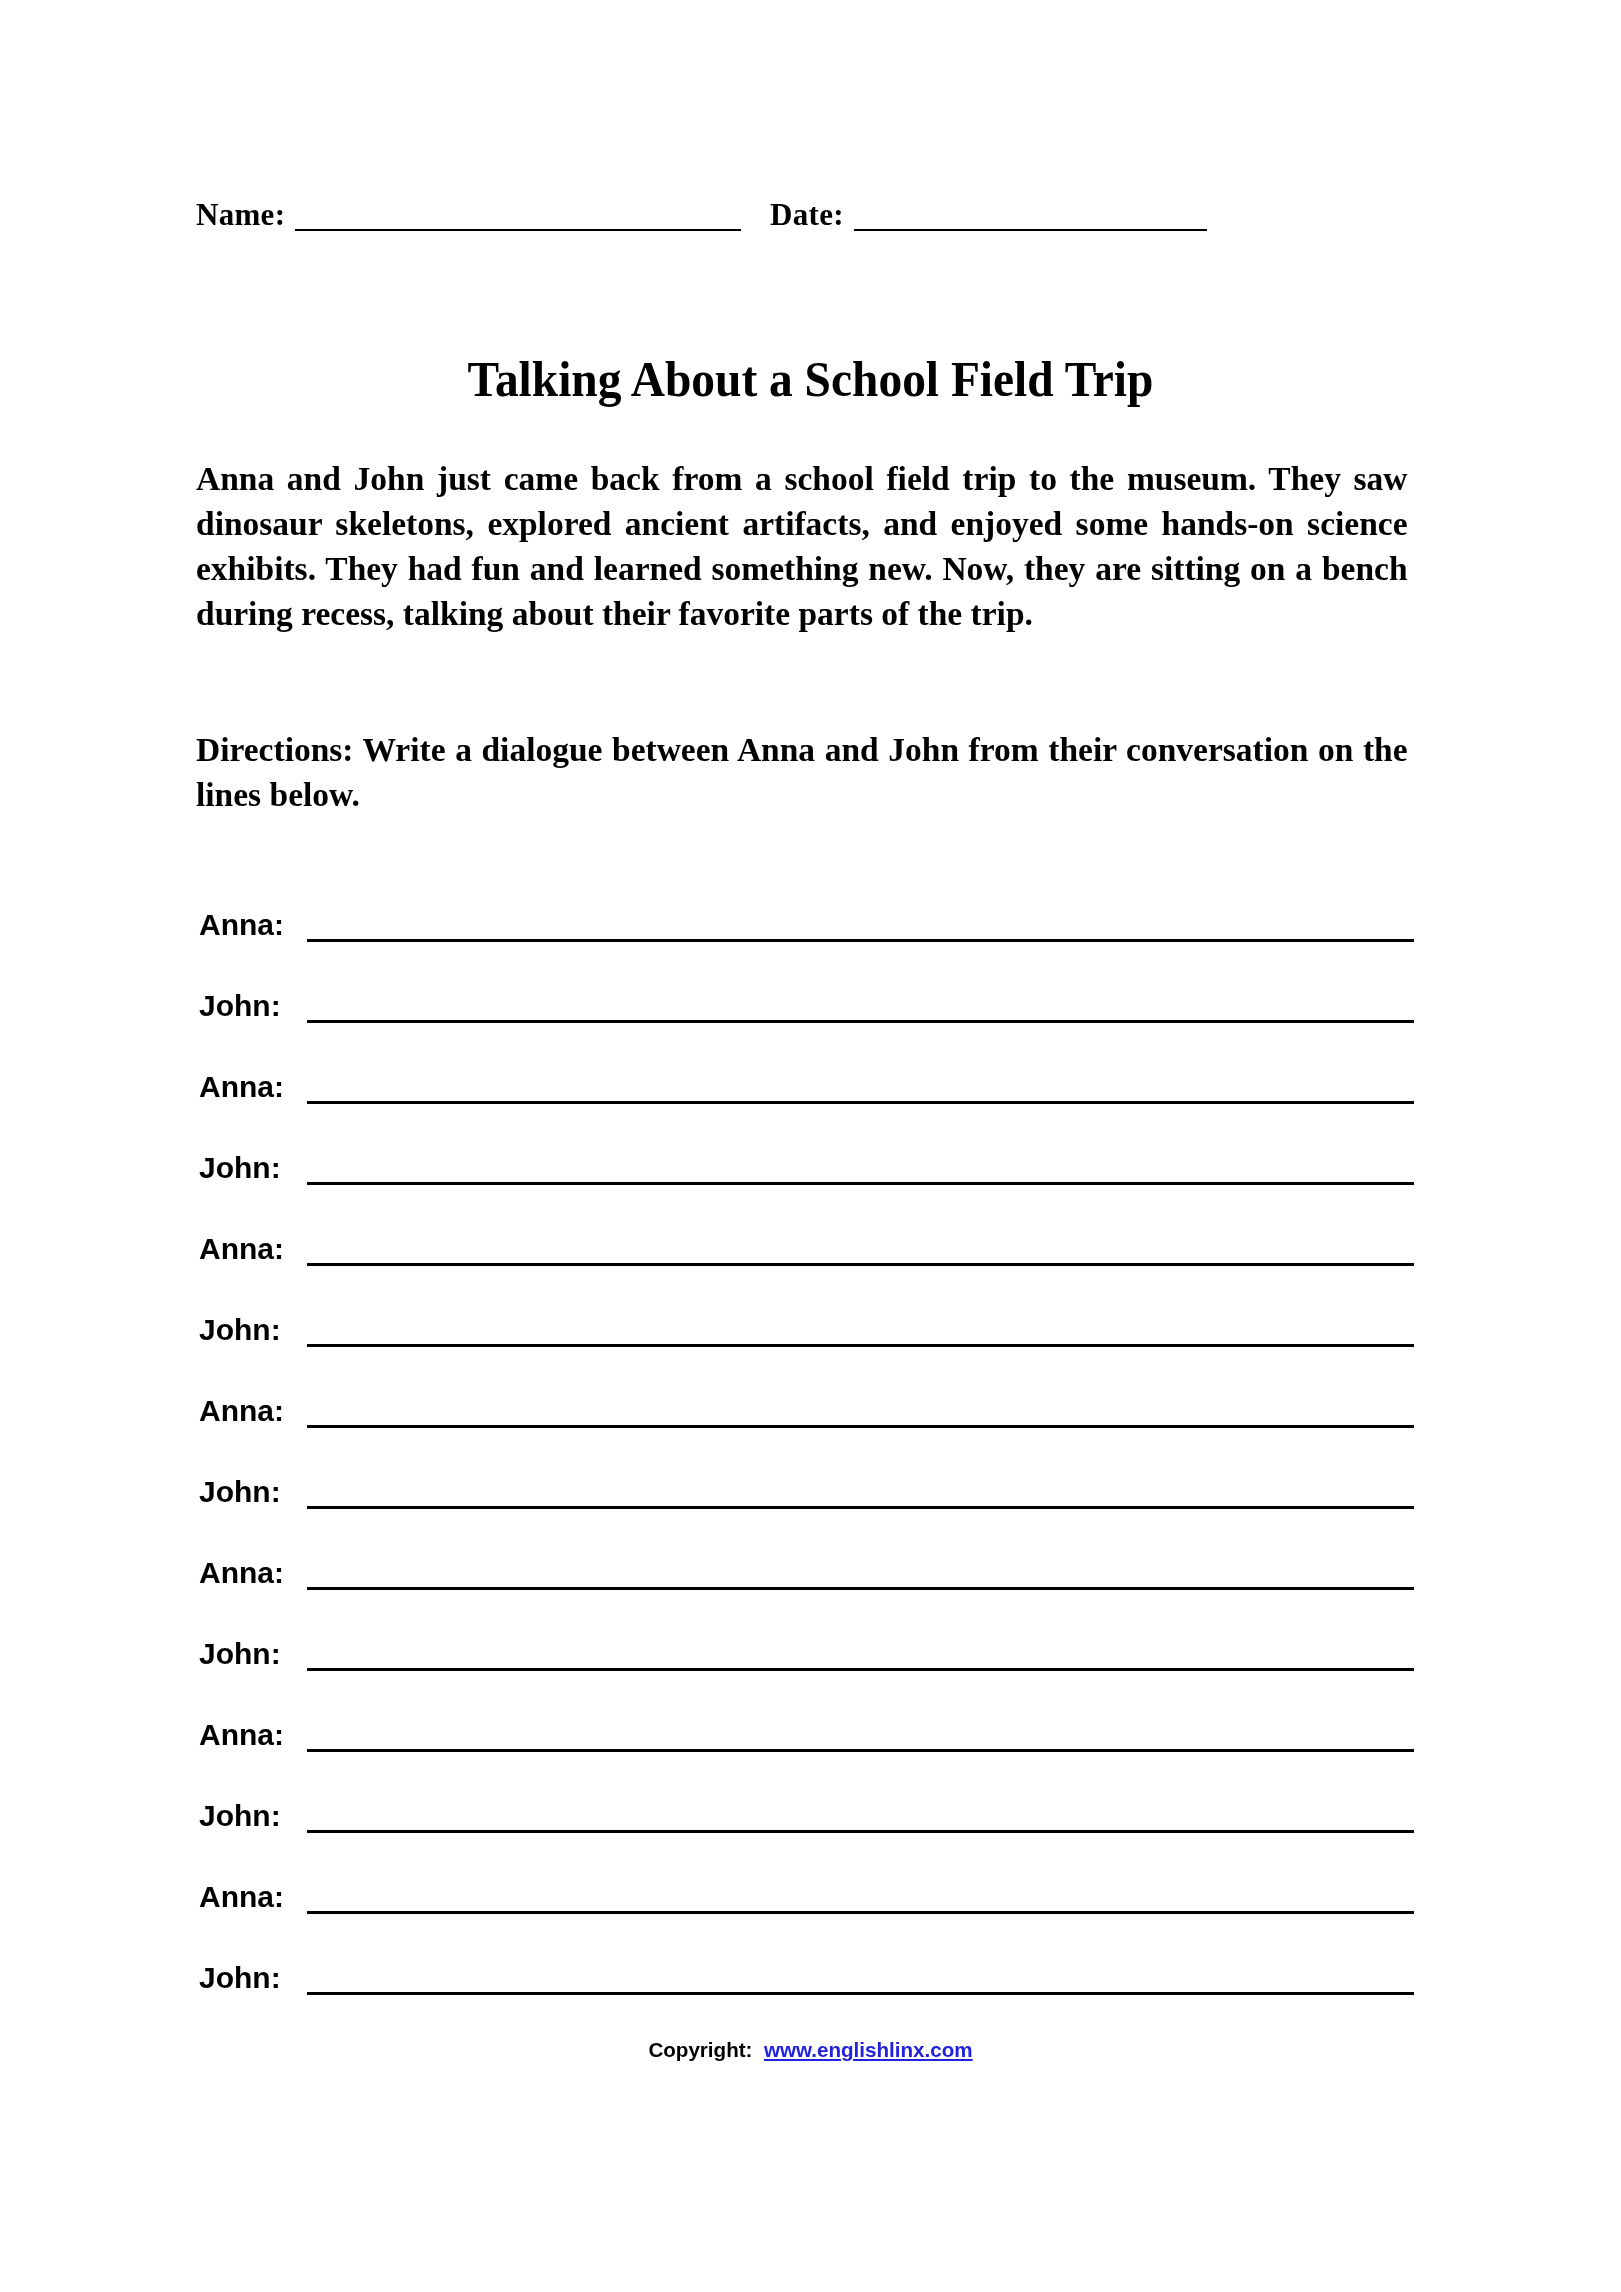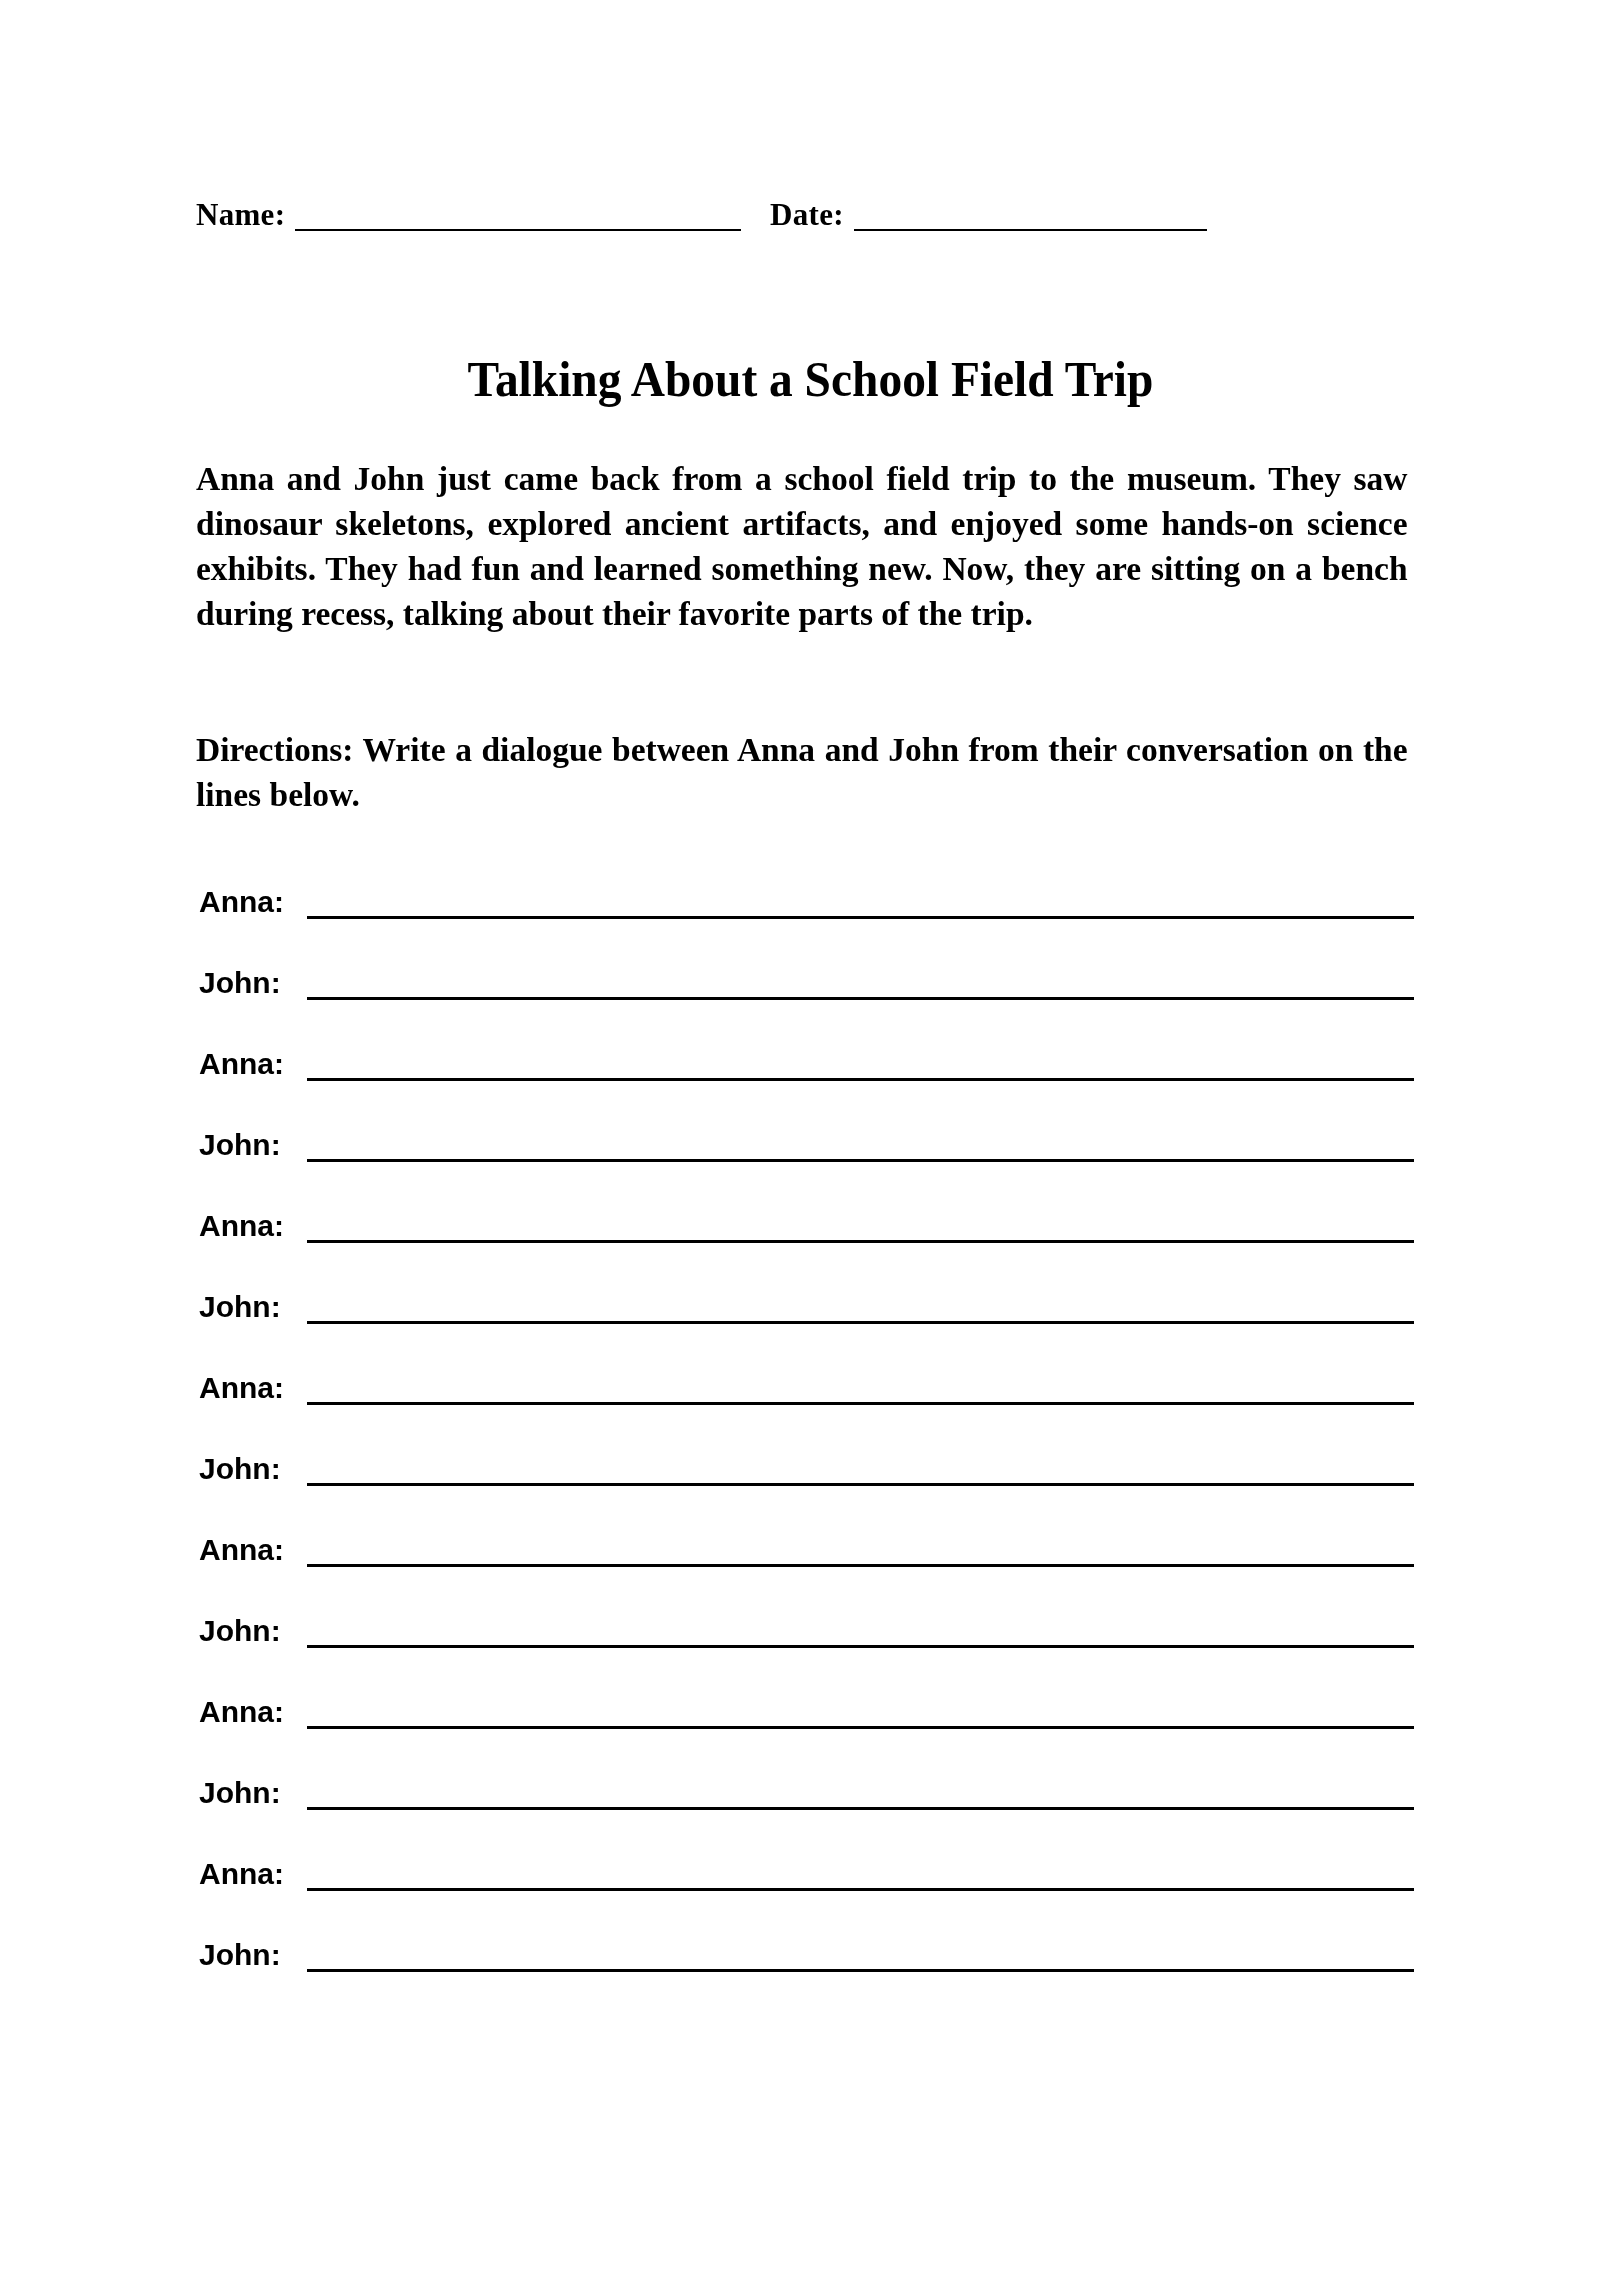--- a/index.html
+++ b/index.html
@@ -98,21 +98,21 @@
   
   .dialogue {
     position: absolute;
     left: 199px;
     top: 884px;
     width: 1215px;
   }
   .dlg-row {
     height: 81px;
     display: flex;
-    align-items: flex-start;
+    align-items: center;
   }
   .dlg-label {
     font-family: "Liberation Sans", sans-serif;
     font-weight: bold;
     font-size: 30px;
     line-height: 35px;
     white-space: nowrap;
     flex: 0 0 auto;
   }
   .dlg-rule {
@@ -227,15 +227,19 @@
       <span class="dlg-rule"></span>
     </div>
 
     <div class="dlg-row john">
       <span class="dlg-label">John:</span>
       <span class="dlg-rule"></span>
     </div>
 
   </div>
 
+  <div class="footer">
+    <span class="cp-label">Copyright:</span>
+    <span>&nbsp;</span><span class="cp-link">www.englishlinx.com</span>
+  </div>
 
 </div>
 
 
 </body></html>

